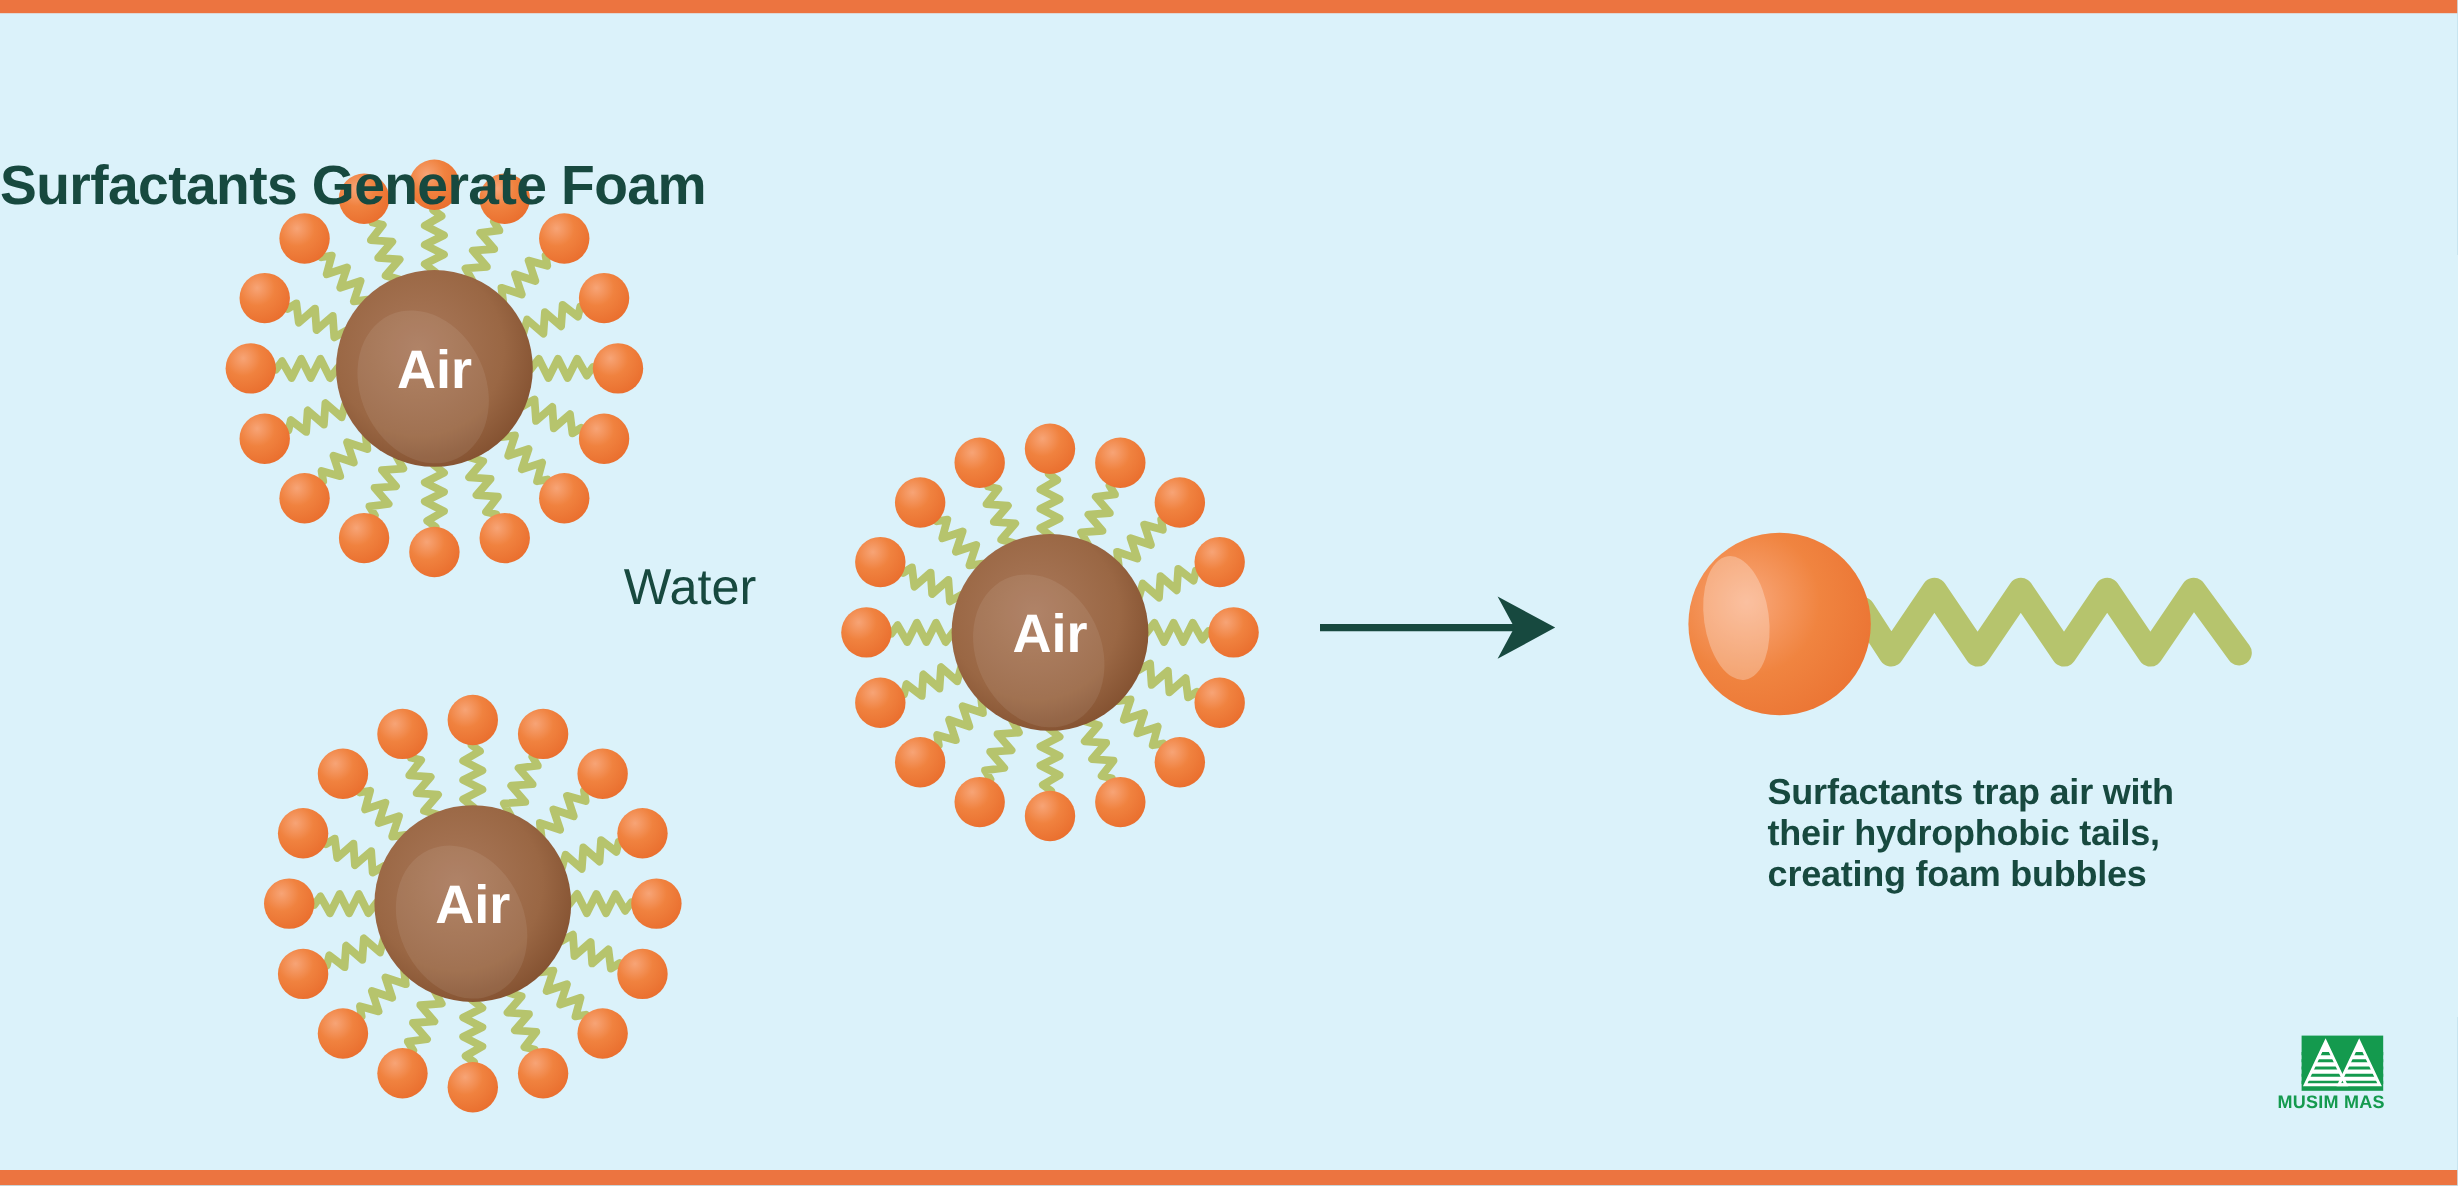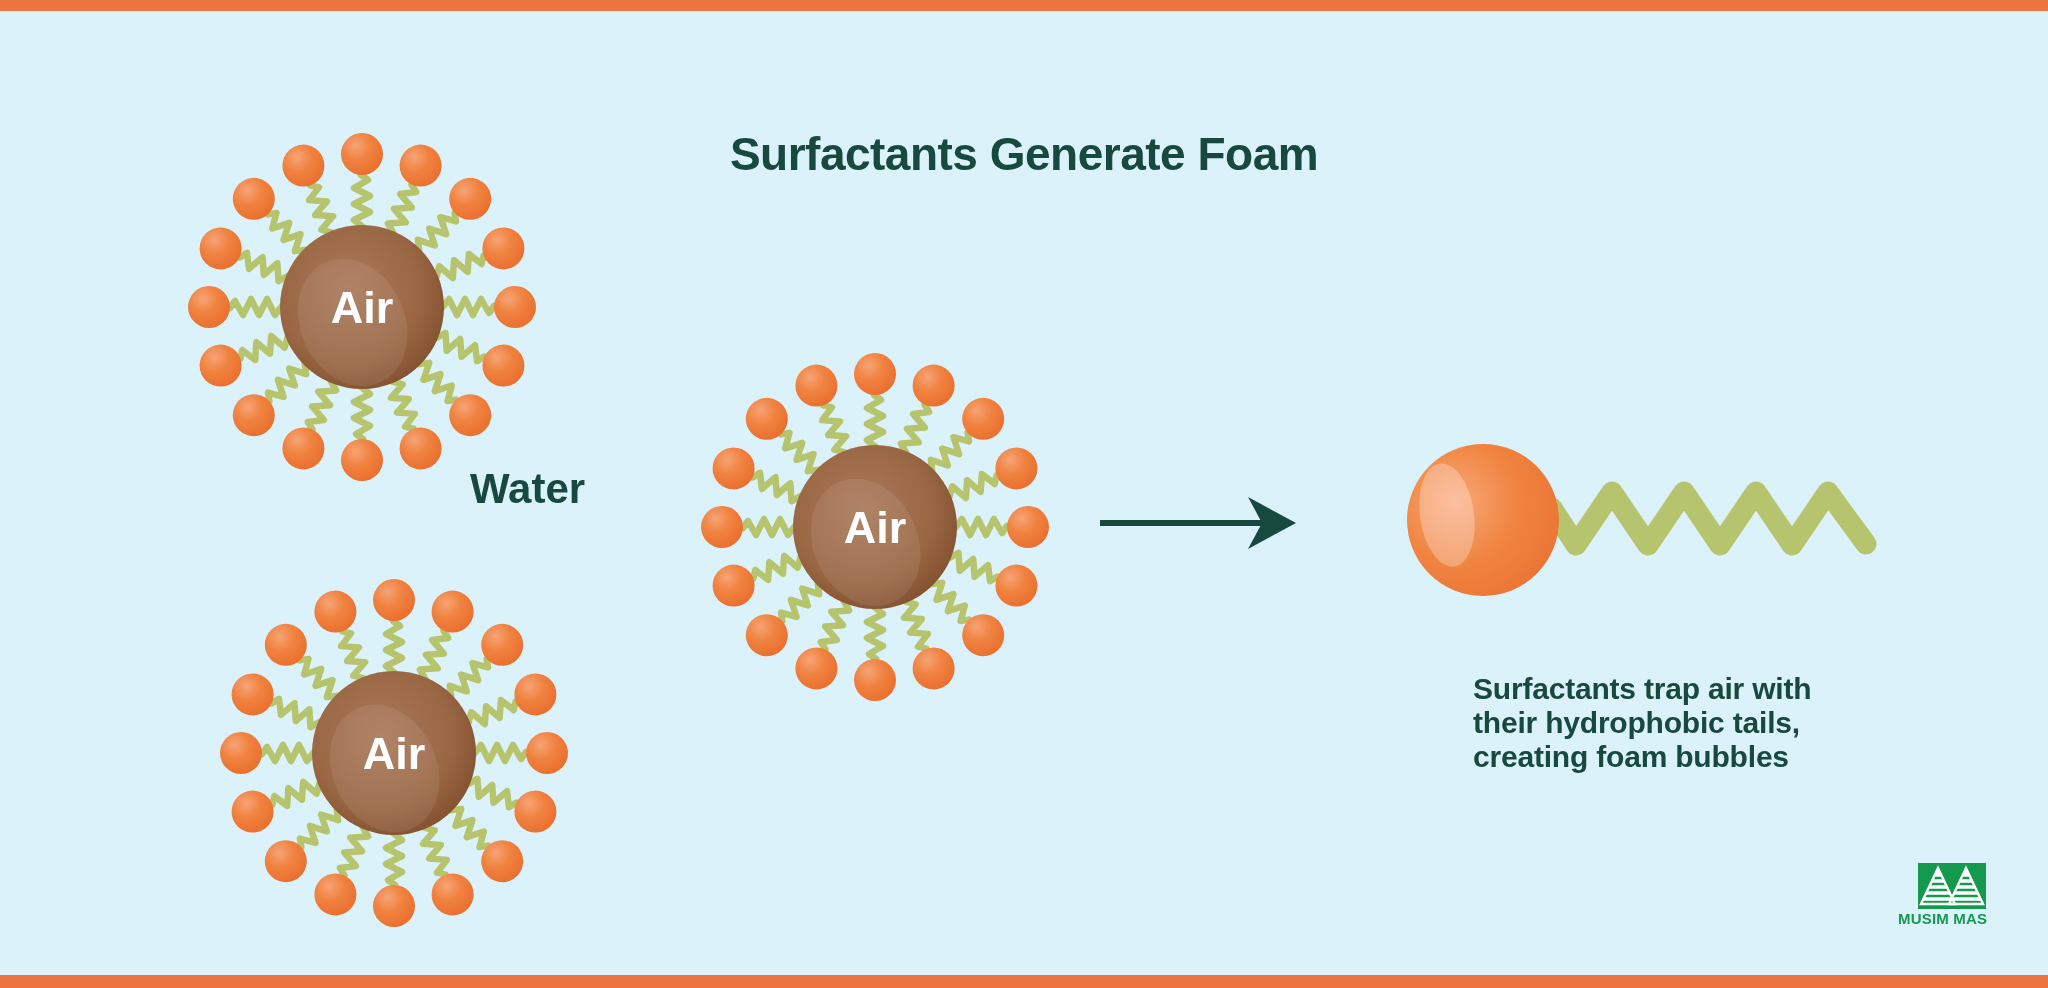--- a/index.html
+++ b/index.html
@@ -9,36 +9,34 @@
     background:#dbf2fa;
     overflow:hidden;
     font-family:"Liberation Sans", sans-serif;
   }
   .bar{position:absolute;left:0;width:2048px;background:#ec7440;}
   .bar-top{top:0;height:11px;}
   .bar-bottom{top:975px;height:13px;}
   .diagram-svg{position:absolute;left:0;top:0;}
   .title{
     position:absolute;left:0;top:127px;width:2048px;
-    text-align:center;
     font-size:46px;font-weight:700;letter-spacing:-0.5px;
     color:#17493f;line-height:54px;
   }
   .water{
     position:absolute;left:470px;top:465px;width:210px;
-    text-align:left;
-    font-size:42px;font-weight:700;
+    text-align:center;
+    font-size:42px;font-weight:400;
     color:#17493f;line-height:48px;
   }
   .caption{
     position:absolute;left:1473px;top:644px;width:420px;
     font-size:30px;font-weight:700;letter-spacing:-0.2px;
     color:#17493f;line-height:34px;
     white-space:pre-line;
-    margin-top:28px;
   }
   .logo-wordmark{
     position:absolute;left:1898px;top:909px;width:110px;
     text-align:left;
     font-size:15px;font-weight:700;letter-spacing:0.2px;
     color:#149a4e;line-height:20px;
   }
 </style>
 </head>
 <body>

